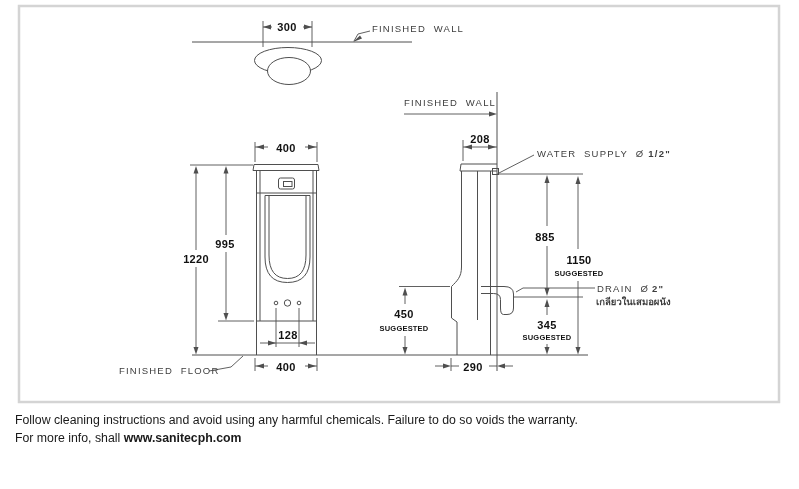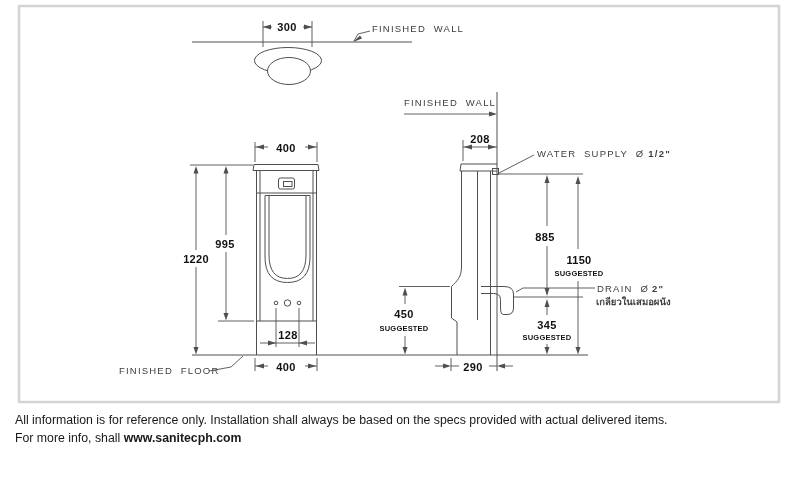--- a/index.html
+++ b/index.html
@@ -209,17 +209,17 @@
         <polygon class="ar" points="451,366 443,363.5 443,368.5"></polygon>
         <polygon class="ar" points="497,366 505,363.5 505,368.5"></polygon>
         <line class="dl" x1="451" y1="366" x2="459" y2="366"></line>
         <line class="dl" x1="489" y1="366" x2="497" y2="366"></line>
         <text class="dim" x="473" y="370.5">290</text>
       </g>
     </g>
   </svg>
 
   <div class="footer">
-    <div>All information is for reference only. Installation shall always be based on the specs provided with actual delivered items.</div>
+    <div>Follow cleaning instructions and avoid using any harmful chemicals. Failure to do so voids the warranty.</div>
     <div><span>For more info, shall </span><b>www.sanitecph.com</b></div>
   </div>
 
 </div>
 
 </body></html>

